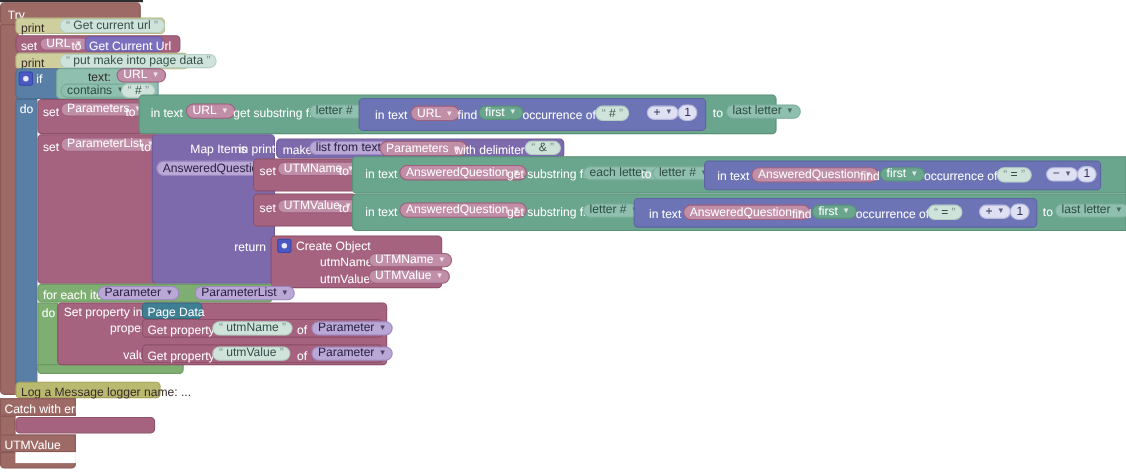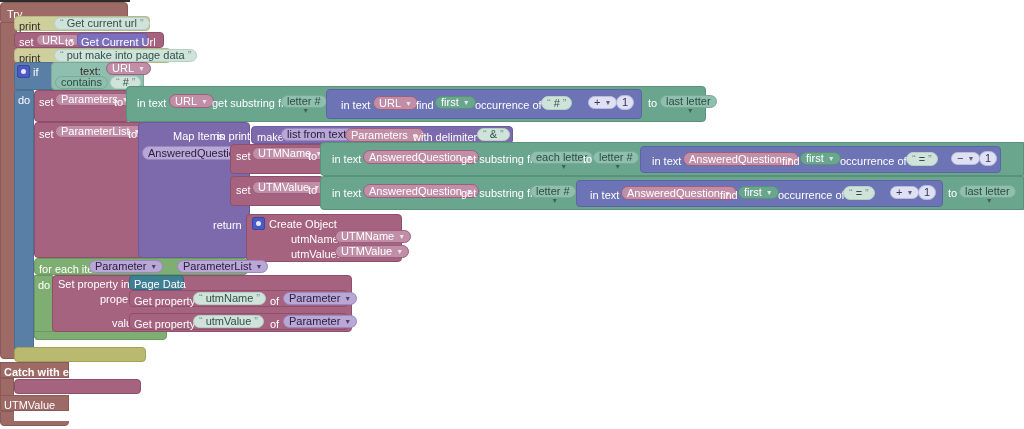--- a/index.html
+++ b/index.html
@@ -12,21 +12,21 @@
        font-size:11px;line-height:1;color:#ffffff;white-space:nowrap;}
   .lbl{position:absolute;white-space:nowrap;font-size:11px;color:#ffffff;}
   .lbl.dk{color:#3a2a2a;}
 
   
   .c-try      {background:#9d6a66;border:1px solid #8a5a56;}
   .c-print    {background:#cfcf9e;border:1px solid #b8b886;color:#4a4a2a;}
   .c-setvar   {background:#a6637f;border:1px solid #8e5069;}
   .c-getcur   {background:#7b6fbe;border:1px solid #6a5fab;}
   .c-ctrl     {background:#5a7fa6;border:1px solid #4c6e93;}
-  .c-logic    {background:#8fbfae;border:1px solid #7aab99;flex-direction:column;}
+  .c-logic    {background:#8fbfae;border:1px solid #7aab99;}
   .c-text     {background:#6aa58e;border:1px solid #5a9179;}
   .c-textpale {background:#cfe3db;border:1px solid #b4cfc4;color:#33514a;}
   .c-math     {background:#6d74b5;border:1px solid #5e64a2;}
   .c-mathpale {background:#dfe0f2;border:1px solid #b9bbdf;color:#33365e;}
   .c-list     {background:#7d6aad;border:1px solid #6c5a9a;}
   .c-varfield {background:#c08ea6;border:1px solid #9d5f7d;}
   .c-varfield2{background:#b9a7d6;border:1px solid #9b86c0;}
   .c-loop     {background:#7fae72;border:1px solid #6c9a60;}
   .c-obj      {background:#a6637f;border:1px solid #8e5069;}
   .c-pagedata {background:#3f7f93;border:1px solid #336a7c;}
@@ -354,23 +354,24 @@
     <span class="cap">utmValue</span>
     <span class="quote q2">”</span>
   </div>
   <div class="lbl" style="left:270px;top:318px;">of</div>
   <div class="fld c-varfield2" style="left:283px;top:315px;height:13px;color:#2a2040;">
     <span class="cap">Parameter</span>
     <span class="caret">▼</span>
   </div>
 
   <div class="blk c-logger" style="left:14px;top:347px;width:132px;height:15px;"></div>
+  <div class="lbl dk" style="left:19px;top:351px;">Log a Message logger name: ...</div>
 
   <div class="blk c-catch" style="left:0px;top:362px;width:69px;height:16px;border-radius:0;"></div>
-  <div class="lbl" style="left:4px;top:366px;font-weight:bold;">Catch with error</div>
+  <div class="lbl" style="left:4px;top:366px;">Catch with error</div>
   <div class="blk c-catch" style="left:0px;top:378px;width:14px;height:20px;border-radius:0;"></div>
   <div class="blk c-unused" style="left:14px;top:379px;width:127px;height:15px;"></div>
 
   <div class="blk c-catch" style="left:0px;top:395px;width:69px;height:16px;border-radius:0;"></div>
   <div class="lbl" style="left:4px;top:399px;">UTMValue</div>
   <div class="blk c-catch" style="left:0px;top:411px;width:69px;height:15px;border-radius:0 0 4px 4px;"></div>
   <div class="blk" style="left:14px;top:411px;width:55px;height:10px;background:#ffffff;border:none;border-radius:0;"></div>
 
 </div>
 

